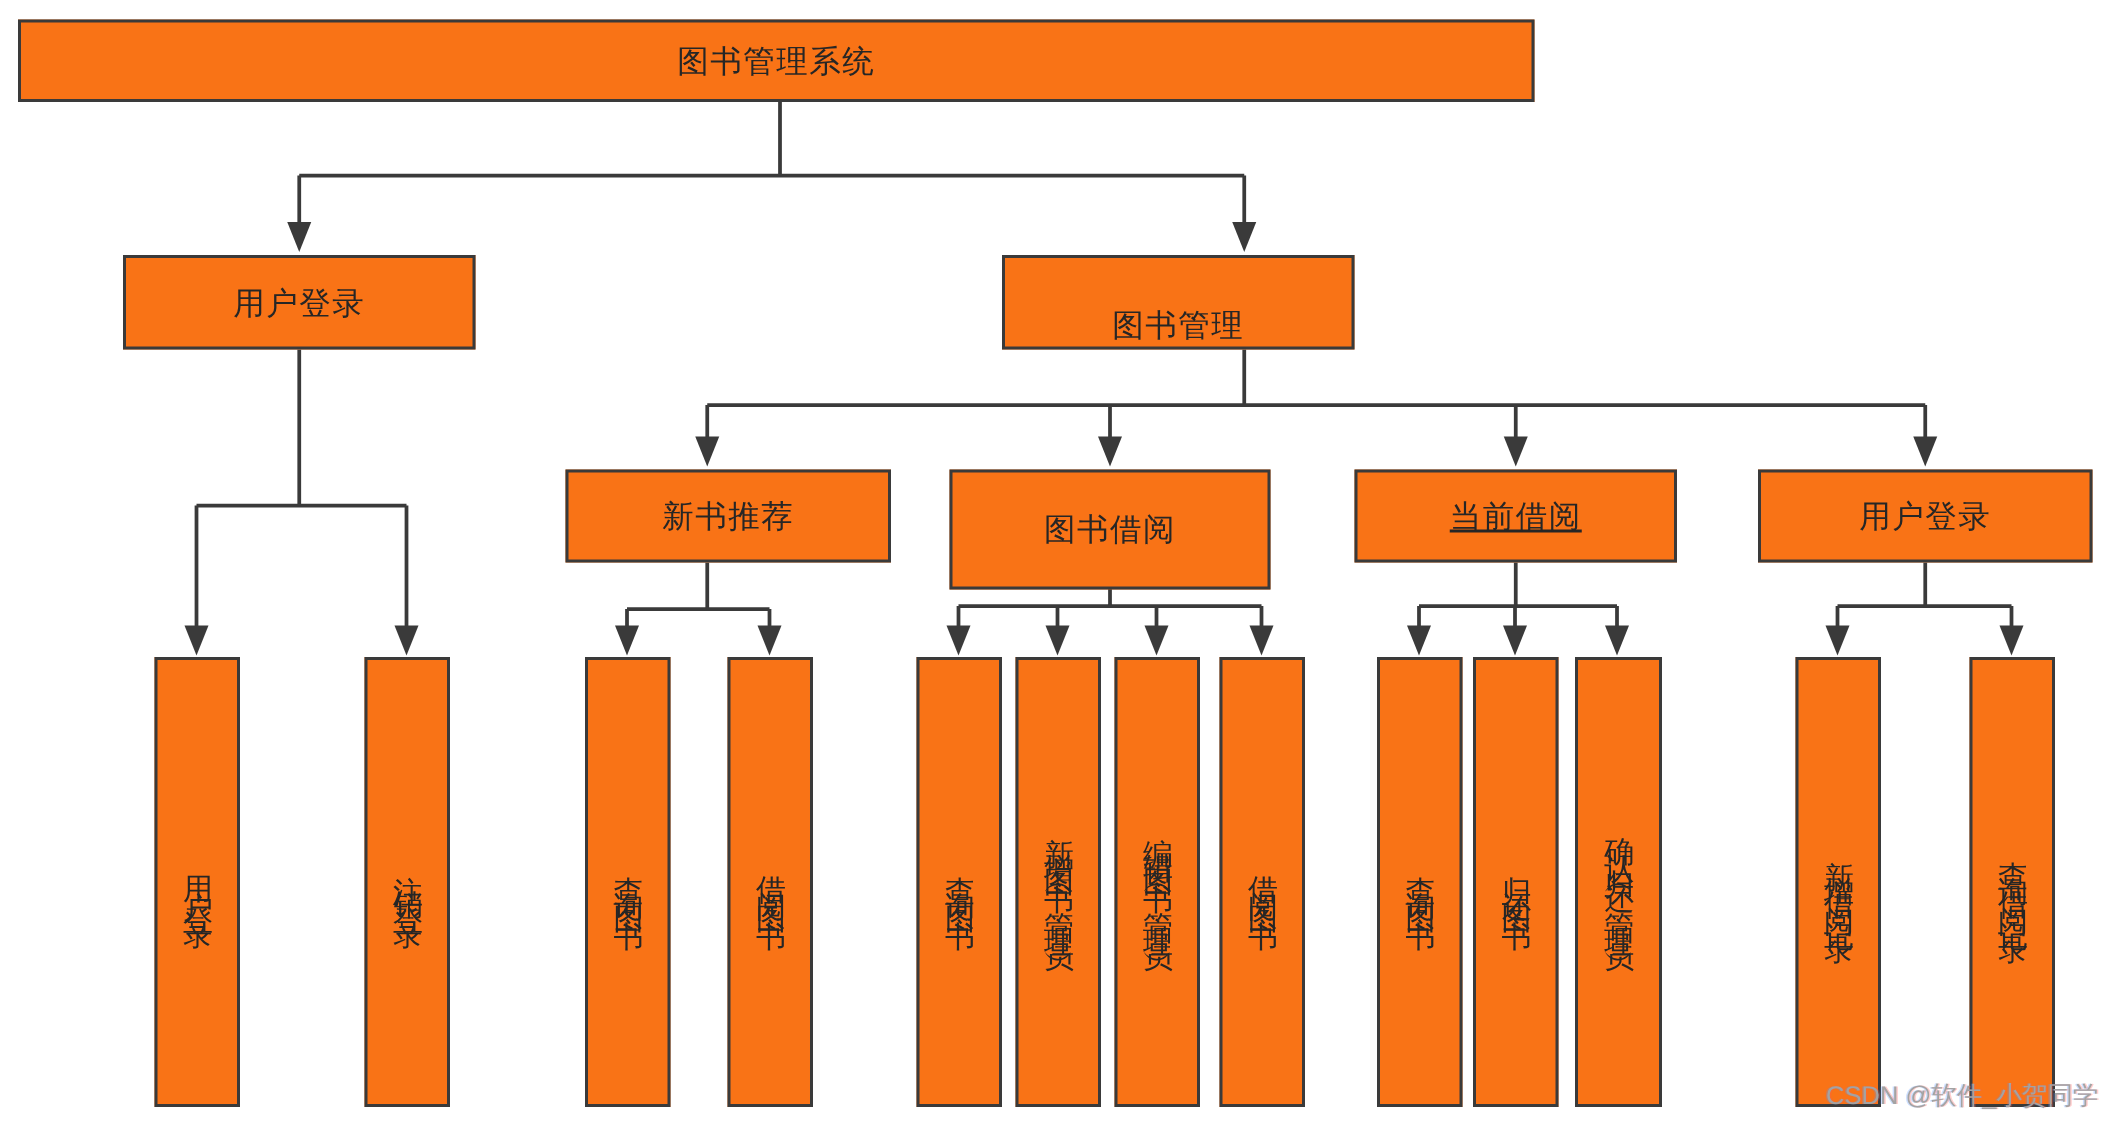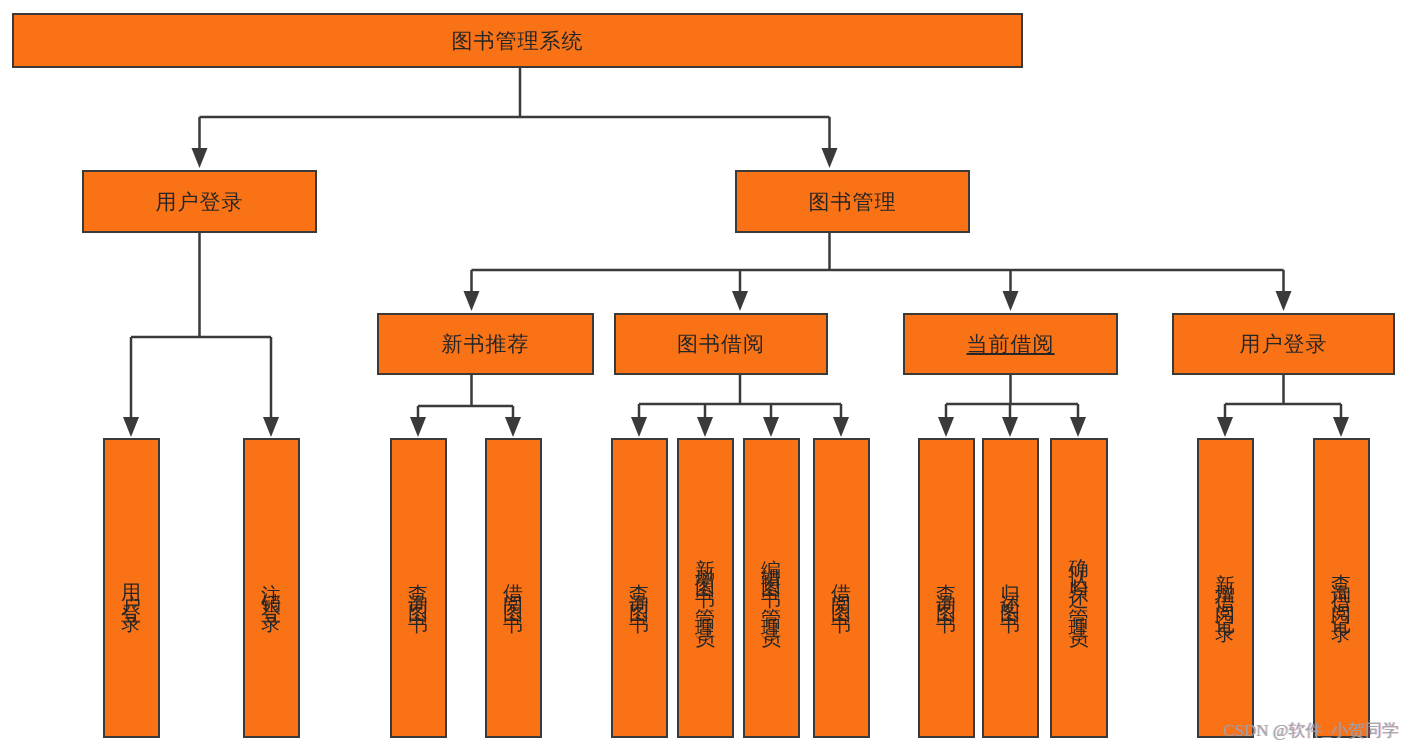--- a/index.html
+++ b/index.html
@@ -35,21 +35,20 @@
     line-height: 1;
   }
   .watermark {
     position: absolute;
     right: 6px;
     bottom: 5px;
     font-size: 17px;
     color: #a3a3a3;
     text-shadow: 1px 0 0 rgba(255,90,90,0.30), -1px 0 0 rgba(90,150,255,0.30);
     white-space: nowrap;
-    font-family: Liberation Serif, serif;
   }
 </style>
 </head>
 <body>
 
 <div class="canvas">
 
   <svg class="wires" viewBox="0 0 1405 747" xmlns="http://www.w3.org/2000/svg">
 
     <path d="M520,68 V117 M199.5,117 H829.5 M199.5,117 V150 M829.5,117 V150" fill="none" stroke="#3a3a3a" stroke-width="2.5"></path>
@@ -89,28 +88,28 @@
     </g>
   </svg>
 
   <div class="box h" style="left:12px; top:13px; width:1011px; height:55px;">
     <span class="lbl">图书管理系统</span>
   </div>
 
   <div class="box h" style="left:82px; top:170px; width:235px; height:63px;">
     <span class="lbl">用户登录</span>
   </div>
-  <div class="box h" style="left:735px; top:170px; width:235px; height:63px;">
+  <div class="box h" style="left:668px; top:170px; width:235px; height:63px;align-items:flex-end;">
     <span class="lbl">图书管理</span>
   </div>
 
   <div class="box h" style="left:377px; top:313px; width:217px; height:62px;">
     <span class="lbl">新书推荐</span>
   </div>
-  <div class="box h" style="left:614px; top:313px; width:214px; height:62px;font-family:Liberation Serif, serif;">
+  <div class="box h" style="left:633px; top:313px; width:214px; height:80px;font-family:Liberation Serif, serif;">
     <span class="lbl">图书借阅</span>
   </div>
   <div class="box h" style="left:903px; top:313px; width:215px; height:62px;text-decoration:underline;">
     <span class="lbl">当前借阅</span>
   </div>
   <div class="box h" style="left:1172px; top:313px; width:223px; height:62px;">
     <span class="lbl">用户登录</span>
   </div>
 
   <div class="box leaf" style="left:103px; top:438px; width:57px; height:300px;">

